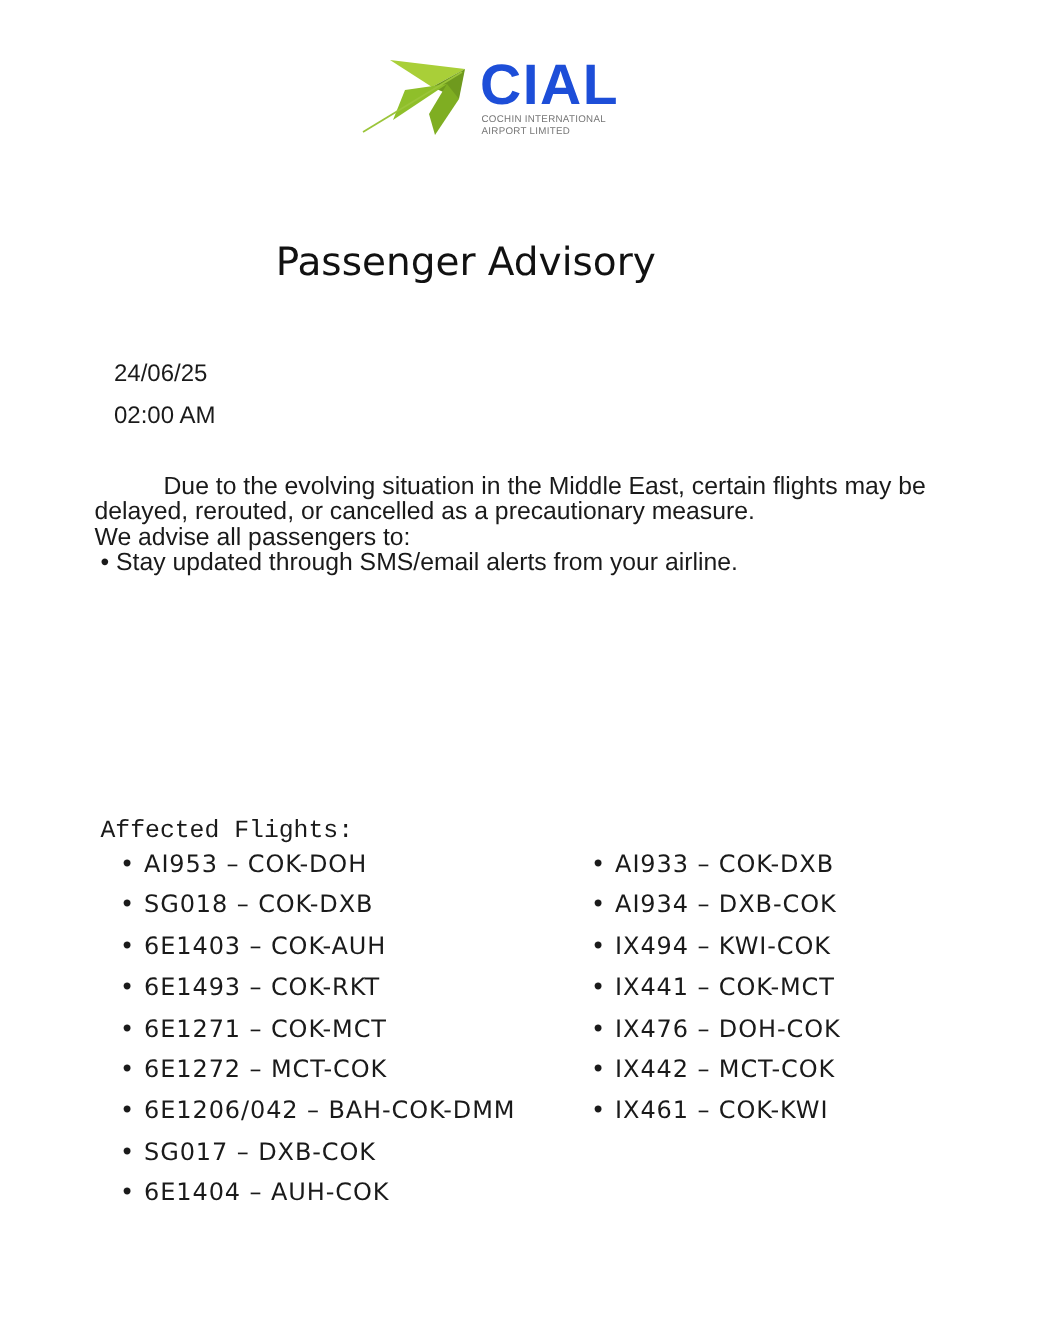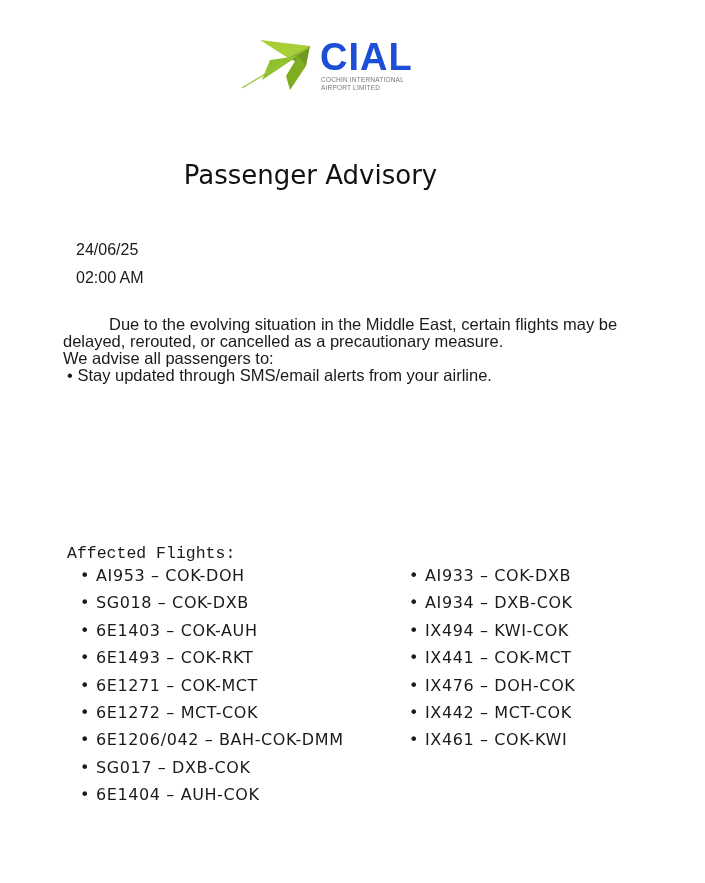--- a/index.html
+++ b/index.html
@@ -11,21 +11,21 @@
   .title { position: absolute; left: 0; width: 621px; top: 160px; text-align: center; font-size: 26px; font-family: "DejaVu Sans", sans-serif; color: #111; }
   .meta { position: absolute; left: 76px; top: 236px; font-size: 16px; line-height: 28px; font-family: "Liberation Sans", sans-serif; }
   .body-text { position: absolute; left: 63px; top: 316px; width: 590px; font-size: 16.5px; line-height: 17px; font-family: "Liberation Sans", sans-serif; }
   .body-text p { margin: 0; }
   .indent { text-indent: 46px; }
   .bul { padding-left: 4px; }
   .aff { position: absolute; left: 67px; top: 508px; font-size: 16.5px; font-family: Liberation Mono, monospace; margin-top: 36px; }
   .col { position: absolute; list-style: none; margin: 0; padding: 0; font-family: "DejaVu Sans", sans-serif; font-size: 16px; line-height: 27.4px; letter-spacing: 0.6px; }
   .col li::before { content: "\2022"; margin-right: 6px; }
   .col-left { left: 80px; top: 562px; }
-  .col-right { left: 409px; top: 562px; }
+  .col-right { left: 394px; top: 562px; }
 </style>
 </head>
 <body>
 
 <div class="logo">
   <svg width="76" height="56" viewBox="0 0 76 56">
     <polygon points="20,4 70,10 48,22" fill="#a9cf38"></polygon>
     <polygon points="48,22 70,10 66,30" fill="#6f9a1e"></polygon>
     <polygon points="30,24 58,20 22,44" fill="#8fbf2a"></polygon>
     <polygon points="58,20 66,30 50,54 46,40" fill="#7fae22"></polygon>

